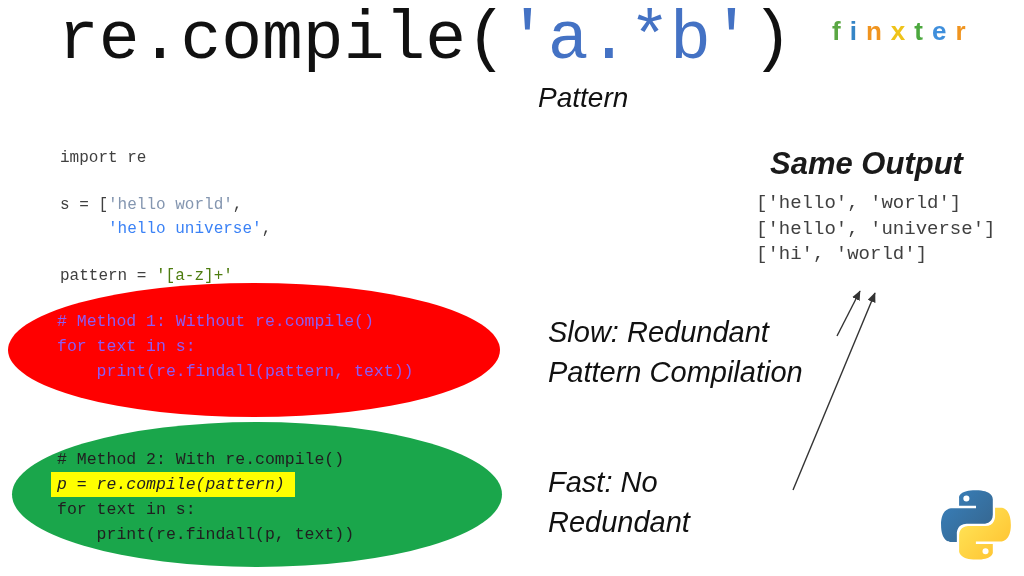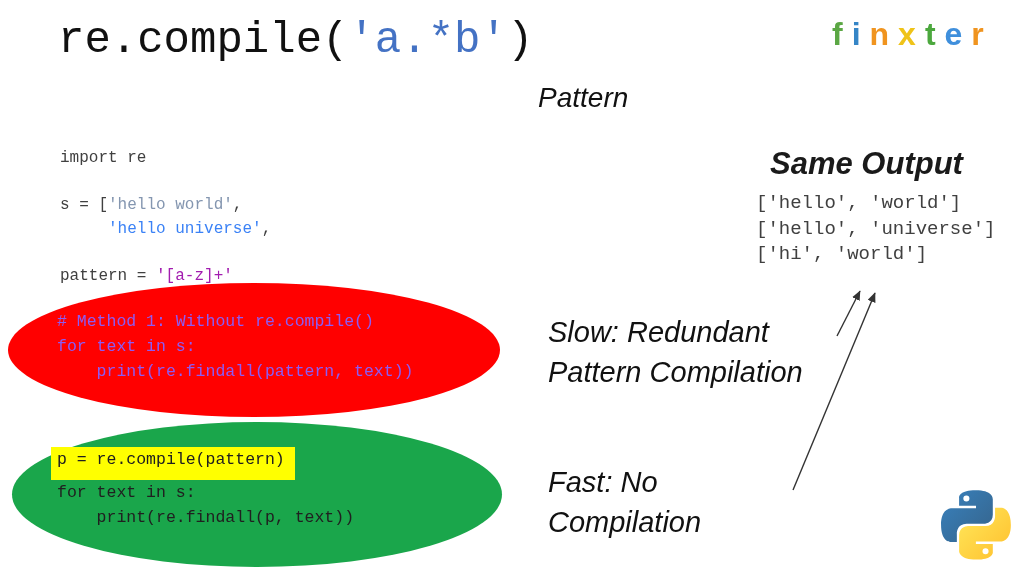--- a/index.html
+++ b/index.html
@@ -8,44 +8,44 @@
     background:#ffffff;
     position:relative;
     overflow:hidden;
     font-family:"Liberation Sans", sans-serif;
     color:#1a1a1a;
   }
   .abs { position:absolute; }
   .mono { font-family:"Liberation Mono","DejaVu Sans Mono",monospace; }
 
   
-  #title { left:58px; top:2px; font-size:44px; line-height:76px; white-space:pre; color:#111;font-family:Liberation Mono, monospace; }
+  #title { left:58px; top:2px; font-size:68px; line-height:76px; white-space:pre; color:#111;font-family:Liberation Mono, monospace; }
   #pattern-annotation { left:538px; top:82px; font-size:28px; font-style:italic; color:#111; }
 
   
-  #brand { left:832px; top:16px; font-size:32px; font-weight:700; letter-spacing:9px; white-space:nowrap; }
+  #brand { left:832px; top:16px; font-size:26px; font-weight:700; letter-spacing:9px; white-space:nowrap; }
 
   
   #setup-code { left:60px; top:103px; font-size:16px; line-height:23.5px;margin-top:44px; }
 
   
   #same-output-heading { left:770px; top:146px; font-size:31px; font-style:italic; font-weight:700; }
   #output-code { left:756px; top:191px; font-size:19px; line-height:25.5px; }
 
   
   .ellipse { border-radius:50%; }
   #red-ellipse   { left:8px;  top:283px; width:492px; height:134px; }
   #green-ellipse { left:12px; top:422px; width:490px; height:145px; }
 
   
   #method1-code { left:57px; top:309px; font-size:16.5px; line-height:25px; }
   #method2-code { left:57px; top:447px; font-size:16.5px; line-height:25px; }
 
   .code-line { white-space:pre; }
-  .code-line.hl { width:fit-content; padding:0 10px 8px 6px; margin-left:-6px; }
+  .code-line.hl { width:fit-content; padding:0 10px 0 6px; margin-left:-6px;font-style:italic; }
 
   
   .annot { font-size:29px; line-height:40px; font-style:italic; color:#111; }
   .annot .b { font-weight:400; }
   #slow-label { left:548px; top:312px; }
   #fast-label { left:548px; top:462px; }
 
   
   #arrows { left:0; top:0; pointer-events:none; }
   #python-logo { left:941px; top:490px; }
@@ -58,47 +58,48 @@
 <div class="abs" id="pattern-annotation">Pattern</div>
 
 <div class="abs" id="brand"><span style="color: rgb(91, 167, 68);">f</span><span style="color: rgb(53, 133, 198);">i</span><span style="color: rgb(240, 148, 31);">n</span><span style="color: rgb(239, 195, 25);">x</span><span style="color: rgb(76, 168, 62);">t</span><span style="color: rgb(63, 143, 220);">e</span><span style="color: rgb(240, 148, 31);">r</span></div>
 
 <div class="abs mono" id="setup-code" style="color: rgb(64, 64, 64);">
     <div class="code-line"><span>import re</span></div>
     <div class="code-line"><span> </span></div>
     <div class="code-line"><span>s = [</span><span style="color: rgb(132, 150, 176);">'hello world'</span><span>,</span></div>
     <div class="code-line"><span>     </span><span style="color: #3b82f6;">'hello universe'</span><span>,</span></div>
     <div class="code-line"><span> </span></div>
-    <div class="code-line"><span>pattern = </span><span style="color: #a21caf;">'[a-z]+'</span></div>
+    <div class="code-line"><span>pattern = </span><span style="color: #4d7c0f;">'[a-z]+'</span></div>
   </div>
 
 <div class="abs" id="same-output-heading">Same Output</div>
 <div class="abs mono" id="output-code" style="color: rgb(64, 64, 64);">
   <div class="code-line">['hello', 'world']</div>
   <div class="code-line">['hello', 'universe']</div>
   <div class="code-line">['hi', 'world']</div>
 </div>
 
 <div class="abs ellipse" id="red-ellipse" style="background-color: rgb(255, 0, 0);"></div>
 <div class="abs mono" id="method1-code" style="color: #8b5cf6;">
     <div class="code-line"><span># Method 1: Without re.compile()</span></div>
     <div class="code-line"><span>for text in s:</span></div>
     <div class="code-line"><span>    print(re.findall(pattern, text))</span></div>
   </div>
 
 <div class="abs ellipse" id="green-ellipse" style="background-color: rgb(26, 166, 75);"></div>
 <div class="abs mono" id="method2-code" style="color: rgb(32, 32, 32);">
+    <div class="code-line"><span># Method 2: With re.compile()</span></div>
     <div class="code-line hl" style="background-color: rgb(255, 255, 0);"><span>p = re.compile(pattern)</span></div>
     <div class="code-line"><span>for text in s:</span></div>
     <div class="code-line"><span>    print(re.findall(p, text))</span></div>
   </div>
 
 <div class="abs annot" id="slow-label"><span class="b">Slow</span><span>: Redundant</span><br><span>Pattern Compilation</span></div>
 
-<div class="abs annot" id="fast-label"><span class="b">Fast</span><span>: No</span><br><span>Compilation</span></div>
+<div class="abs annot" id="fast-label"><span class="b">Fast</span><span>: No</span><br><span>Redundant</span></div>
 
 <svg class="abs" id="arrows" width="1024" height="576" viewBox="0 0 1024 576">
   <defs>
     <marker id="ah" markerWidth="9" markerHeight="8" refX="6.5" refY="3" orient="auto">
       <path d="M0,0 L7,3 L0,6 z" fill="#333333"></path>
     </marker>
   </defs>
   <line x1="837" y1="336" x2="860" y2="291" stroke="#333333" stroke-width="1.4" marker-end="url(#ah)"></line>
   <line x1="793" y1="490" x2="875" y2="293" stroke="#333333" stroke-width="1.4" marker-end="url(#ah)"></line>
 </svg>

